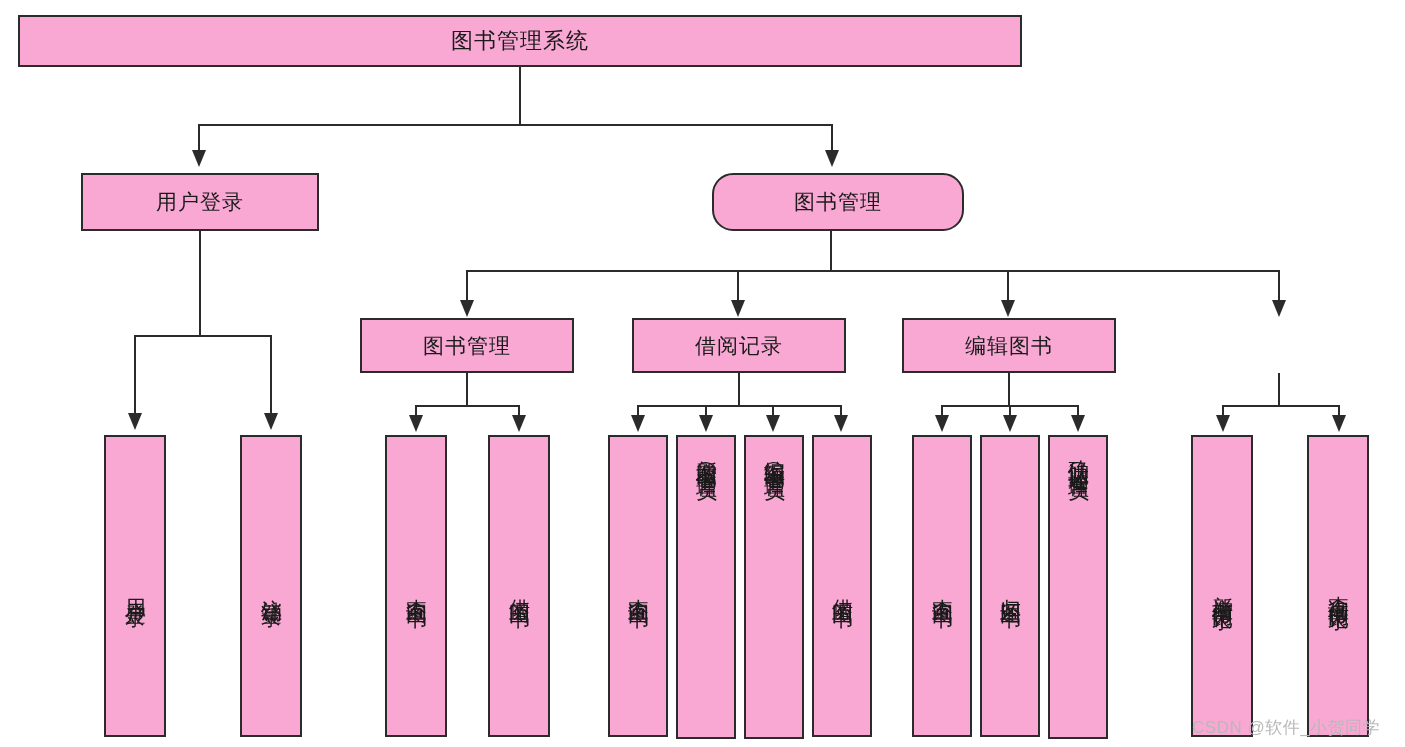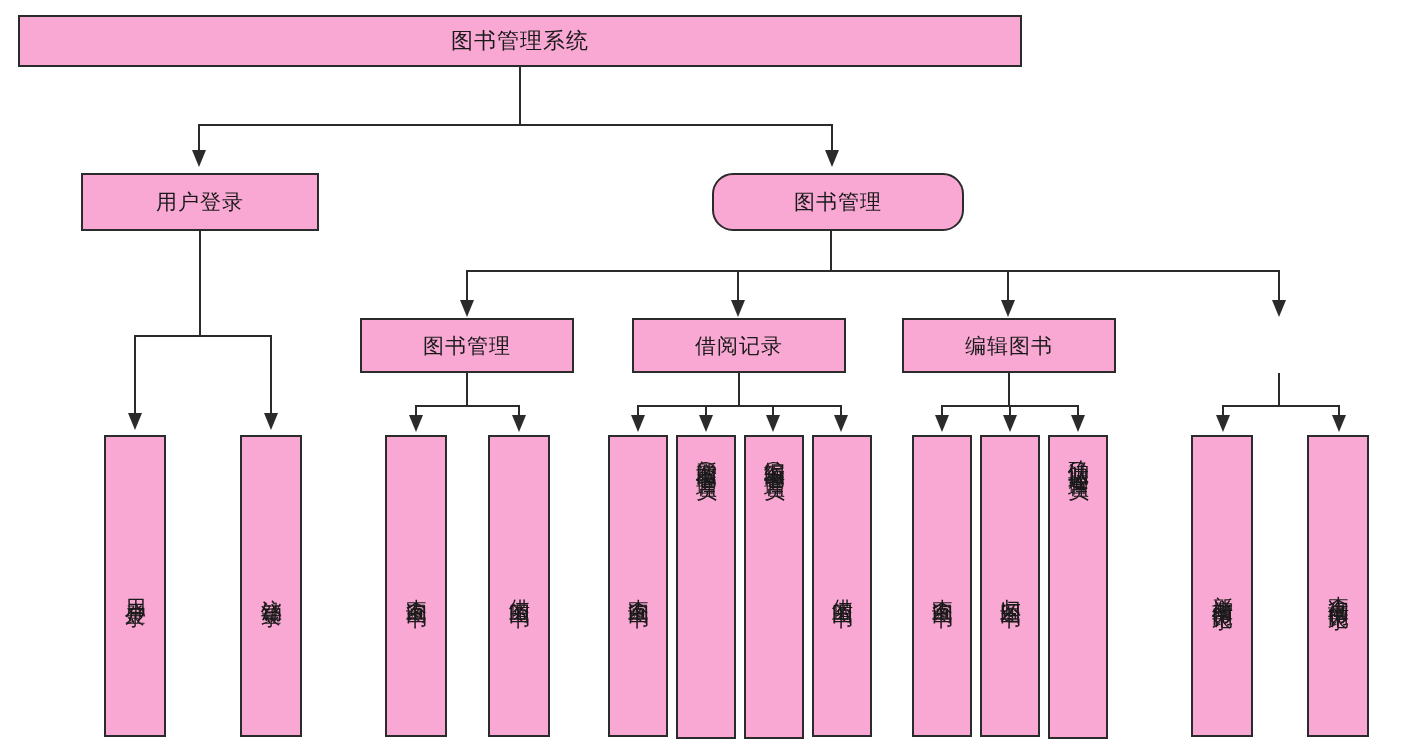--- a/index.html
+++ b/index.html
@@ -163,14 +163,15 @@
     <span class="label">确认归还（管理员）</span>
   </div>
 
   <div class="node vert" style="left:1191px;top:435px;width:62px;height:302px;">
     <span class="label">新增借阅记录</span>
   </div>
   <div class="node vert" style="left:1307px;top:435px;width:62px;height:302px;">
     <span class="label">查询借阅记录</span>
   </div>
 
+  <div id="watermark" style="left:1192px;top:716px;">CSDN @软件_小贺同学</div>
 
 </div>
 
 </body></html>

